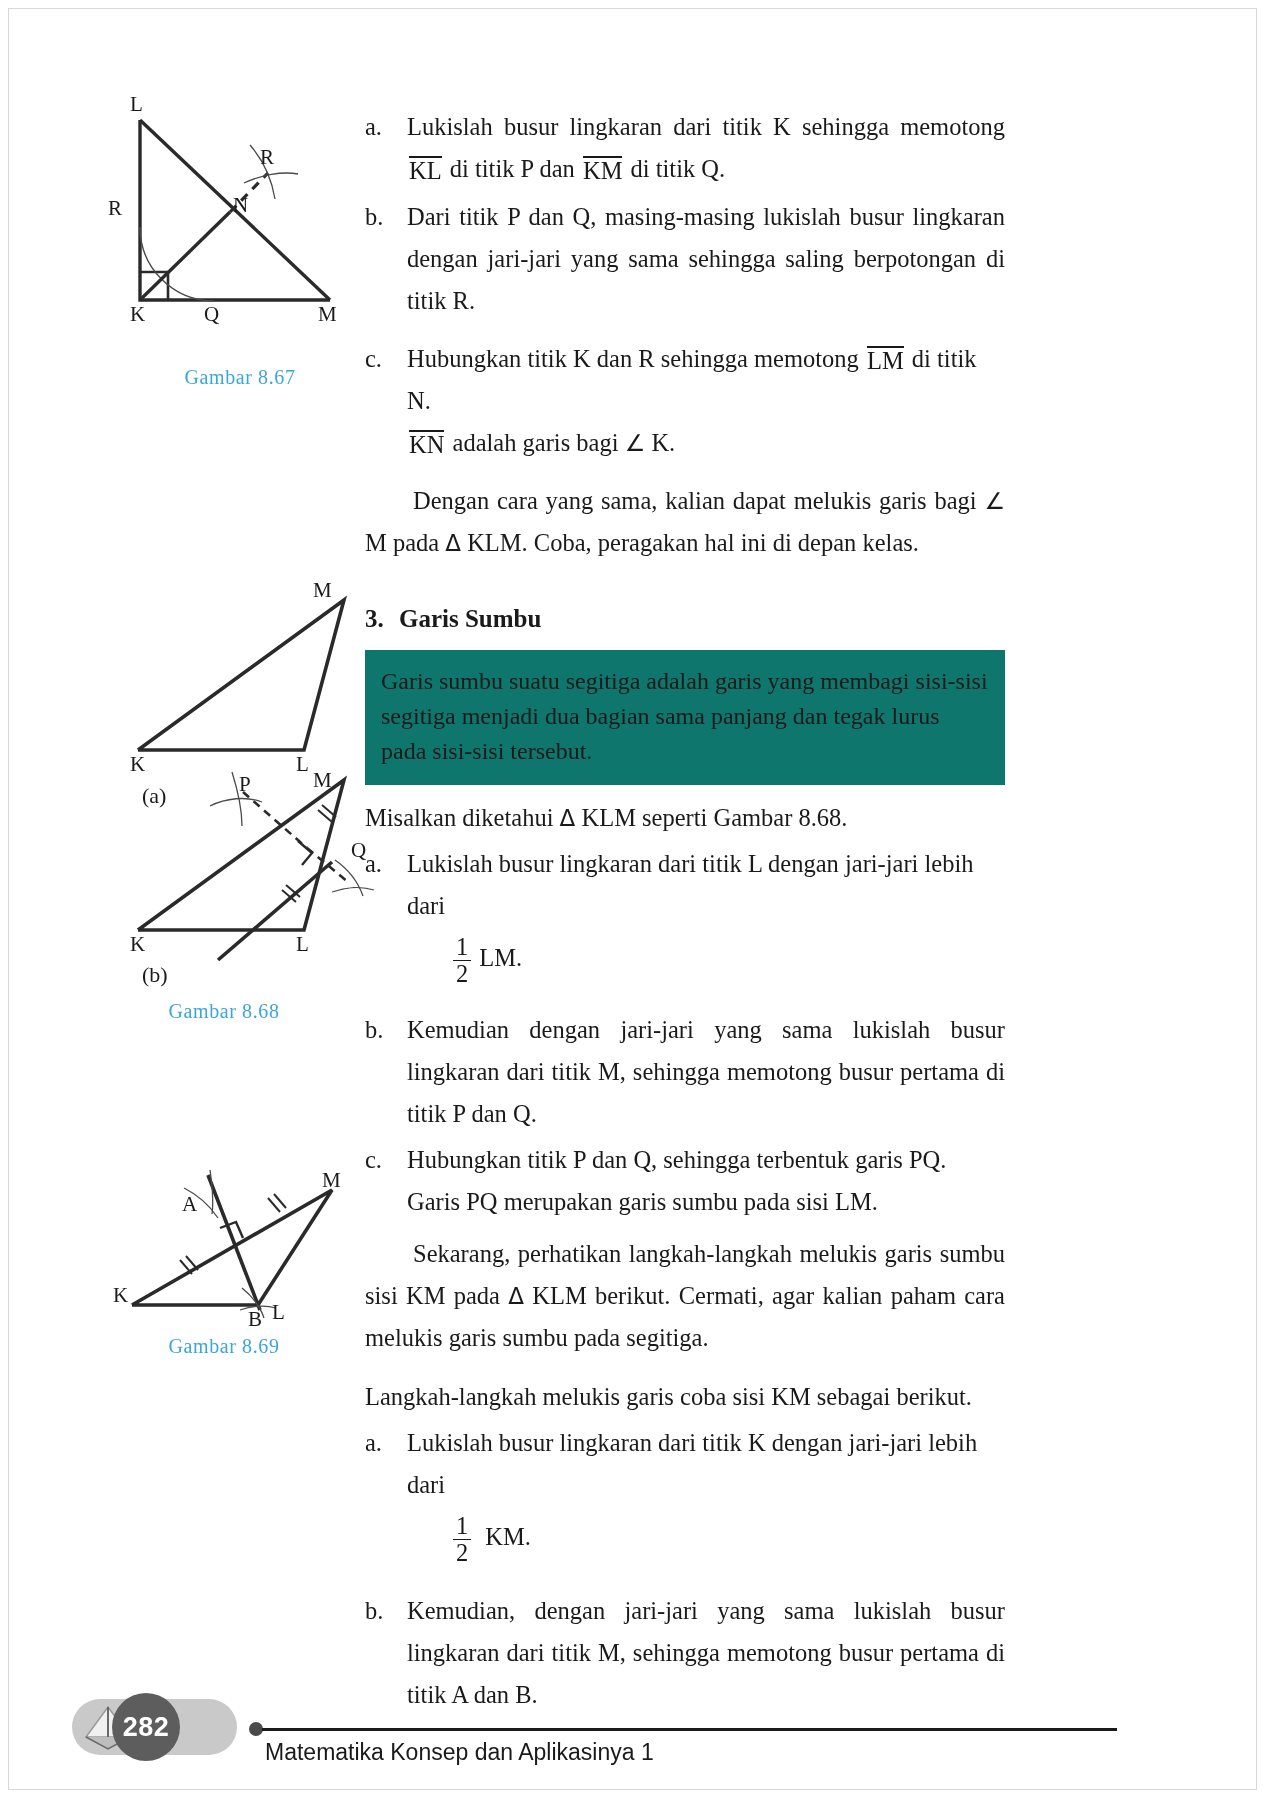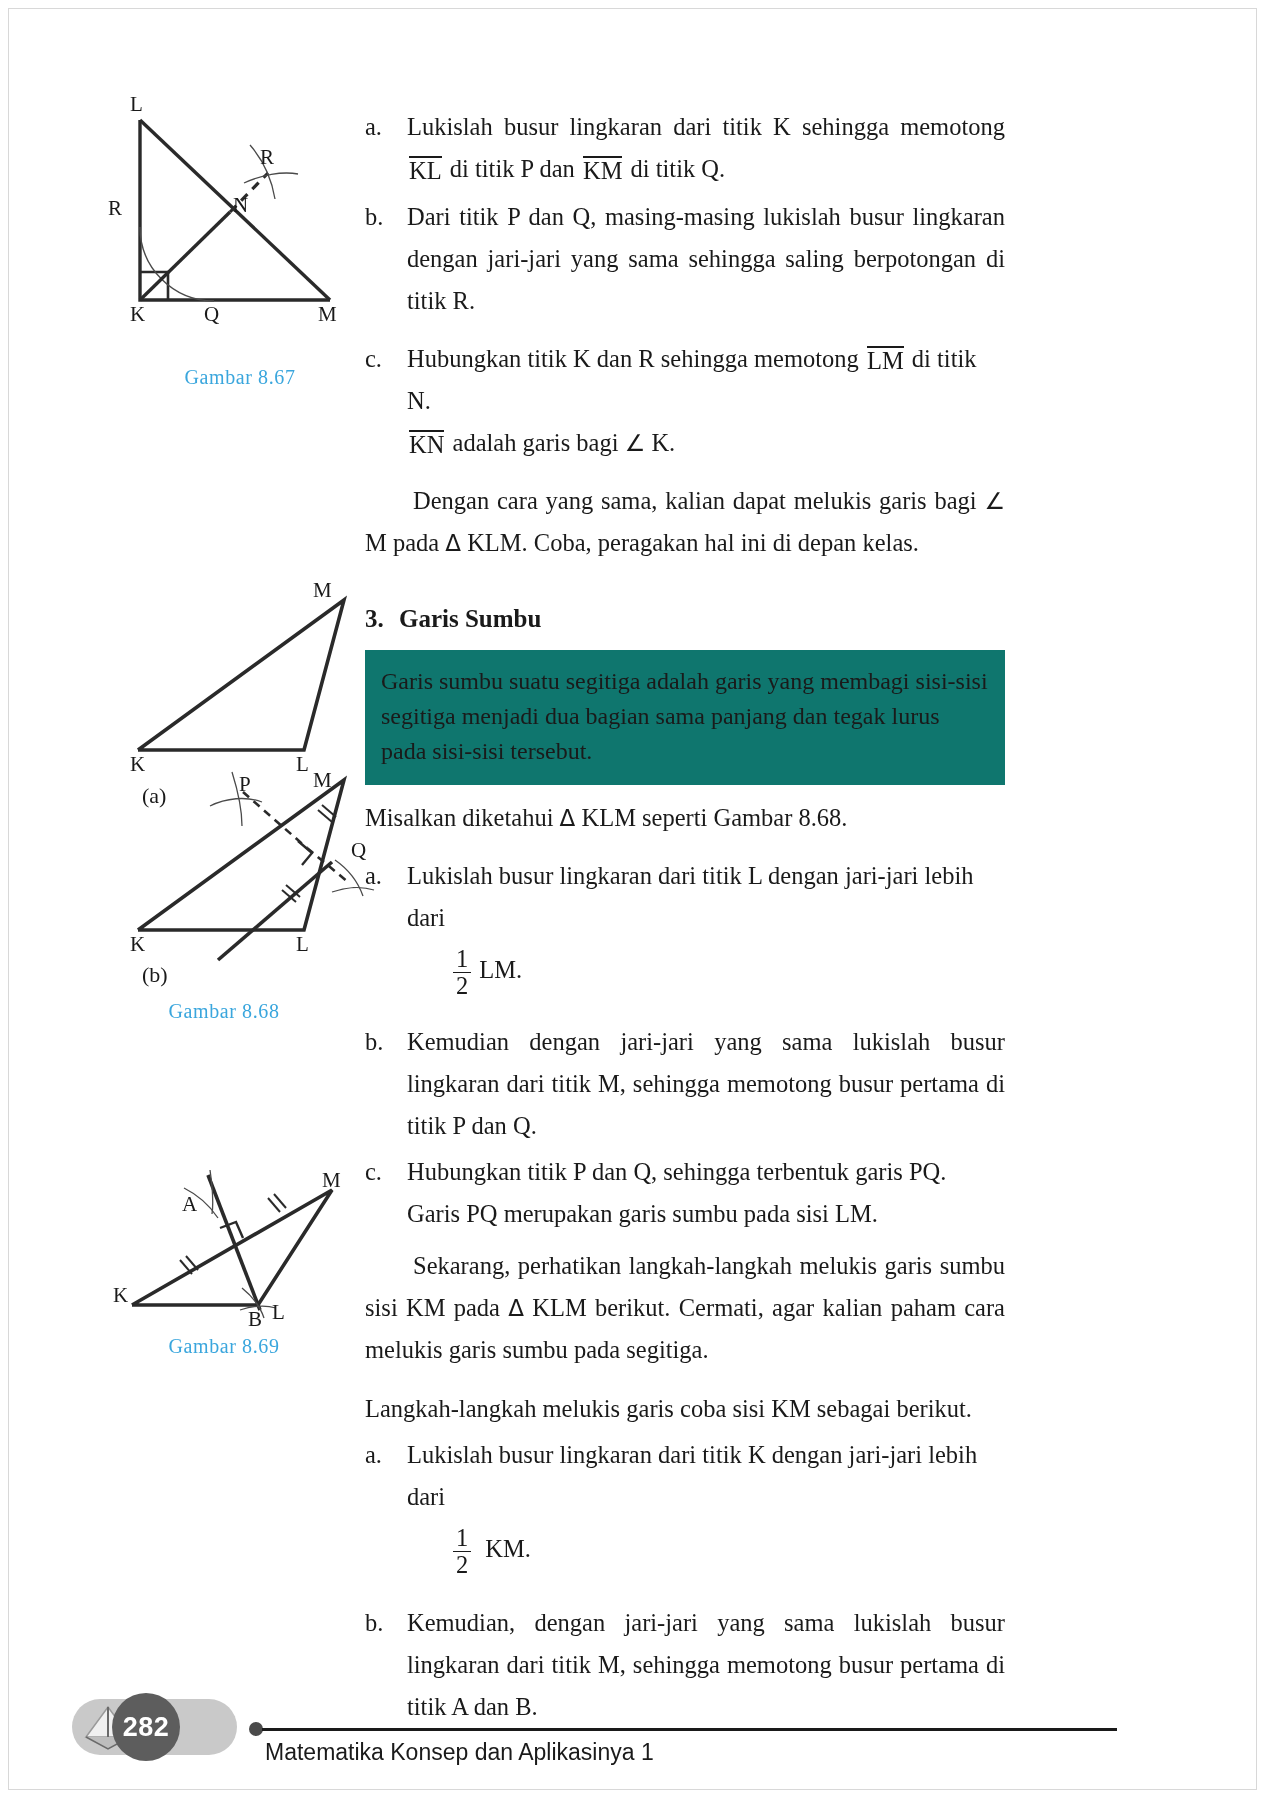--- a/index.html
+++ b/index.html
@@ -317,21 +317,21 @@
     <span>KLM. Coba, peragakan hal ini di depan kelas.</span>
   </p>
 
   <div class="sec-head">
     <span class="num">3.</span>
     <span>Garis Sumbu</span>
   </div>
 
   <div class="defbox">Garis sumbu suatu segitiga adalah garis yang membagi sisi-sisi segitiga menjadi dua bagian sama panjang dan tegak lurus pada sisi-sisi tersebut.</div>
 
-  <p class="para nojust" style="margin:12px 0 16px 0;">
+  <p class="para nojust" style="margin:12px 0 4px 0;">
     <span>Misalkan diketahui</span>
     <span class="sym">Δ</span>
     <span>KLM seperti Gambar 8.68.</span>
   </p>
 
 
   <div class="listrow" style="margin-top:4px;">
     <span class="mk">a.</span>
     <span class="bd nj">
       <span>Lukislah busur lingkaran dari titik L dengan jari-jari lebih dari</span>

